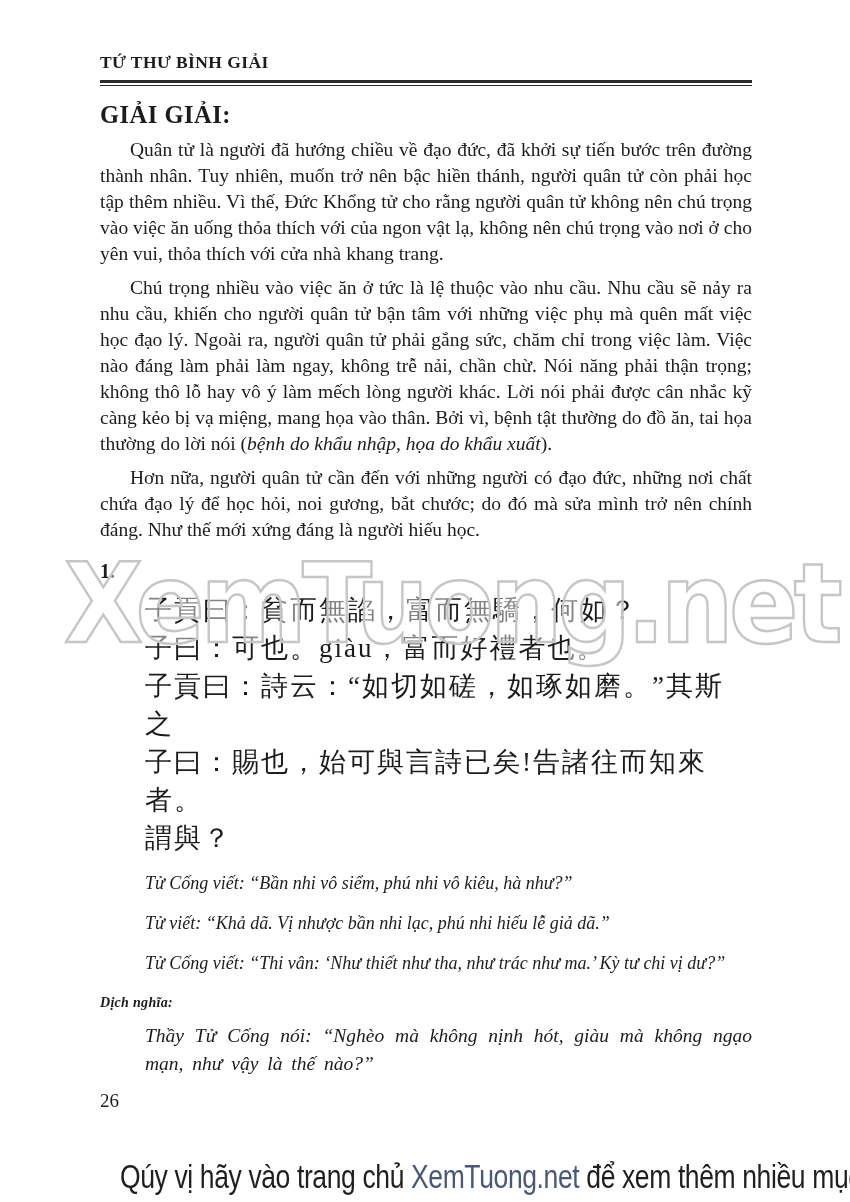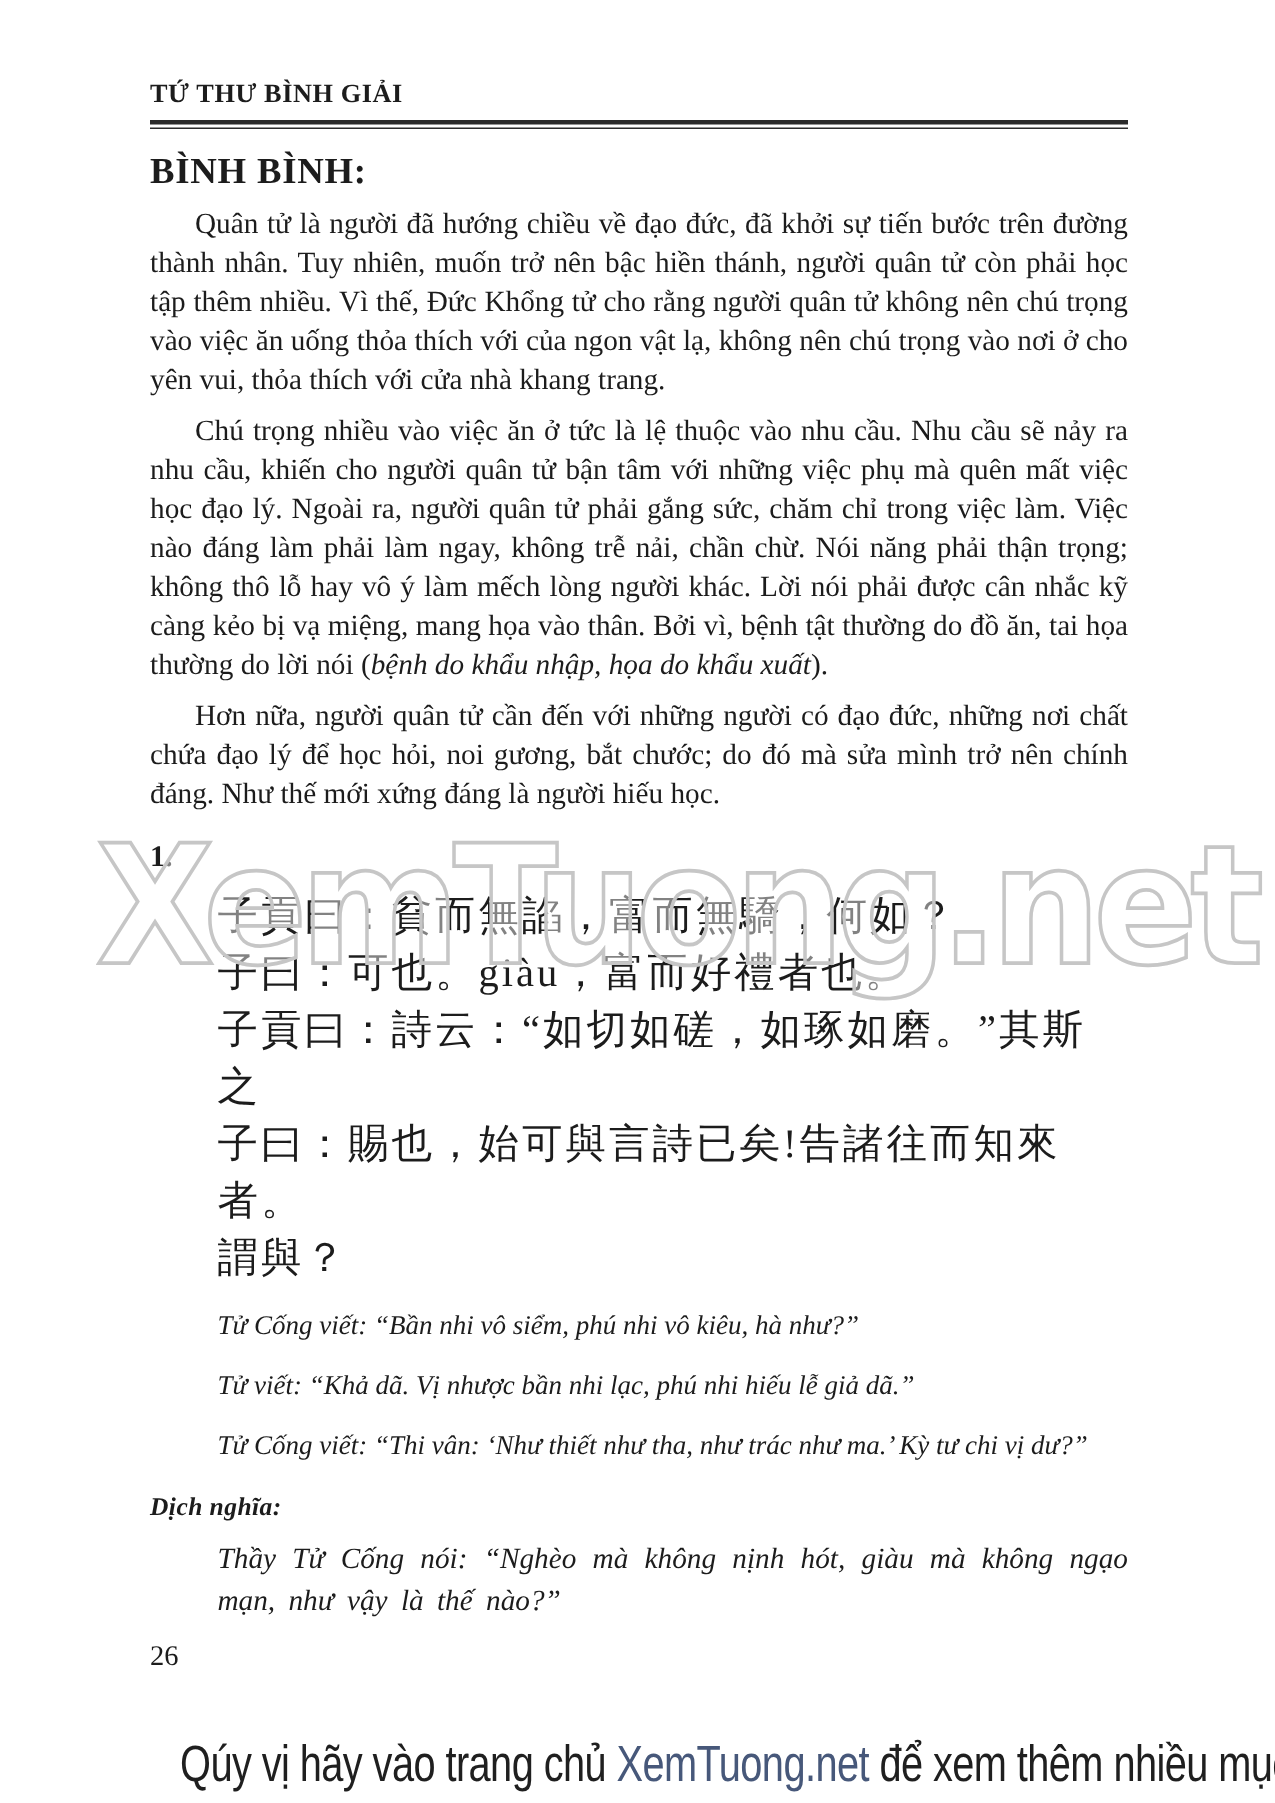--- a/index.html
+++ b/index.html
@@ -57,21 +57,21 @@
   .chinese .cn-line{letter-spacing:2px;}
   .translit{
     margin:13px 0 0 45px;
     font-style:italic;
     font-size:18px;
     line-height:27px;
     text-align:justify;
   }
   .dich-nghia{
     margin:18px 0 0 0;
-    font-size:17px;
+    font-size:14px;
     font-weight:bold;
     font-style:italic;
     letter-spacing:.3px;
   }
   .translation{
     margin:11px 0 0 45px;
     font-style:italic;
     font-size:19.5px;
     line-height:28px;
     text-align:justify;
@@ -118,21 +118,21 @@
 </head>
 <body>
 
 <div class="page">
 
   <div class="content">
 
     <div class="running-header">TỨ THƯ BÌNH GIẢI</div>
     <div class="header-rule"></div>
 
-    <div class="section-heading">BÌNH BÌNH:</div>
+    <div class="section-heading">GIẢI GIẢI:</div>
 
     <p class="body">Quân tử là người đã hướng chiều về đạo đức, đã khởi sự tiến bước trên đường thành nhân. Tuy nhiên, muốn trở nên bậc hiền thánh, người quân tử còn phải học tập thêm nhiều. Vì thế, Đức Khổng tử cho rằng người quân tử không nên chú trọng vào việc ăn uống thỏa thích với của ngon vật lạ, không nên chú trọng vào nơi ở cho yên vui, thỏa thích với cửa nhà khang trang.</p>
 
     <p class="body"><span>Chú trọng nhiều vào việc ăn ở tức là lệ thuộc vào nhu cầu. Nhu cầu sẽ nảy ra nhu cầu, khiến cho người quân tử bận tâm với những việc phụ mà quên mất việc học đạo lý. Ngoài ra, người quân tử phải gắng sức, chăm chỉ trong việc làm. Việc nào đáng làm phải làm ngay, không trễ nải, chần chừ. Nói năng phải thận trọng; không thô lỗ hay vô ý làm mếch lòng người khác. Lời nói phải được cân nhắc kỹ càng kẻo bị vạ miệng, mang họa vào thân. Bởi vì, bệnh tật thường do đồ ăn, tai họa thường do lời nói (</span><span class="inline-italic">bệnh do khẩu nhập, họa do khẩu xuất</span><span>).</span></p>
 
     <p class="body">Hơn nữa, người quân tử cần đến với những người có đạo đức, những nơi chất chứa đạo lý để học hỏi, noi gương, bắt chước; do đó mà sửa mình trở nên chính đáng. Như thế mới xứng đáng là người hiếu học.</p>
 
     <div class="item-number">1.</div>
 
     <div class="chinese">

